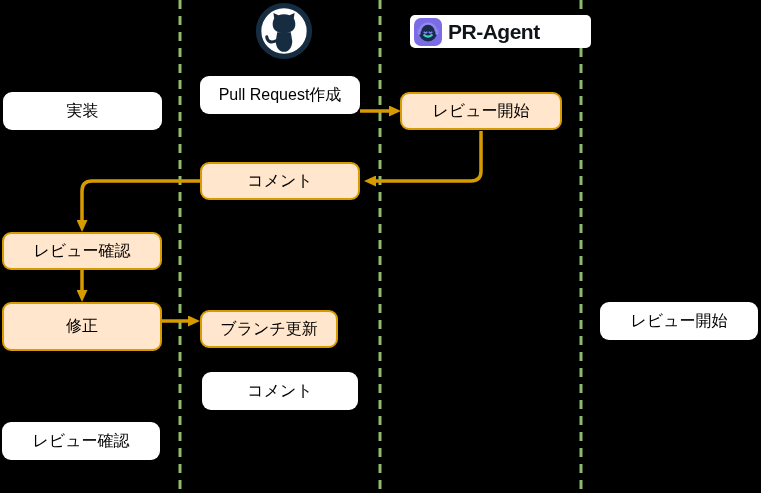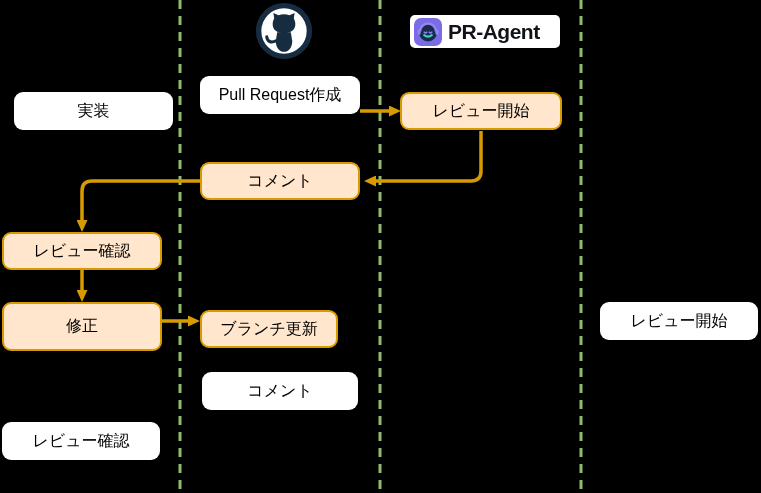--- a/index.html
+++ b/index.html
@@ -20,21 +20,21 @@
     border-radius:9px;
     font-size:16px;
     color:#000;
     white-space:nowrap;
   }
   .node.white{background:#ffffff;border:none;}
   .node.orange{background:#ffe6cc;border:2.5px solid #d79b00;}
   .logo{position:absolute;z-index:3;}
   #github-logo{left:255px;top:2px;width:58px;height:58px;}
   #pr-agent-logo{
-    left:410px;top:15px;width:150px;height:33px;
+    left:410px;top:15px;width:181px;height:33px;
     background:#fff;border-radius:5px;
     display:flex;align-items:center;gap:6px;
     padding:0 4px;box-sizing:border-box;
   }
   #pr-agent-logo .brand-text{
     font-size:21px;font-weight:700;color:#101418;letter-spacing:-0.5px;
   }
   .icon-box{display:flex;align-items:center;justify-content:center;}
 </style>
 </head>
@@ -81,21 +81,21 @@
         <rect x="21.4" y="11.2" width="3" height="5.6" rx="1.5" fill="#9486ef"></rect>
         <path d="M10.2 14.2 q1.3 1.3 2.6 0" fill="none" stroke="#8d7ff0" stroke-width="1.6" stroke-linecap="round"></path>
         <path d="M15.2 14.2 q1.3 1.3 2.6 0" fill="none" stroke="#8d7ff0" stroke-width="1.6" stroke-linecap="round"></path>
         <path d="M10.2 17.2 q3.8 2.8 7.6 0" fill="none" stroke="#39d5c0" stroke-width="2.1" stroke-linecap="round"></path>
       </svg>
     </span>
     <span class="brand-text">PR-Agent</span>
   </div>
 
   <div id="nodes">
-      <div class="node white" style="left: 14px; top: 92px; width: 159px; height: 38px;">実装</div>
+      <div class="node white" style="left: 3px; top: 92px; width: 159px; height: 38px;">実装</div>
       <div class="node white" style="left: 200px; top: 76px; width: 160px; height: 38px;">Pull Request作成</div>
       <div class="node orange" style="left: 400px; top: 92px; width: 162px; height: 38px;">レビュー開始</div>
       <div class="node orange" style="left: 200px; top: 162px; width: 160px; height: 38px;">コメント</div>
       <div class="node orange" style="left: 2px; top: 232px; width: 160px; height: 38px;">レビュー確認</div>
       <div class="node orange" style="left: 2px; top: 302px; width: 160px; height: 49px;">修正</div>
       <div class="node orange" style="left: 200px; top: 302px; width: 138px; height: 38px; margin-top: 8px;">ブランチ更新</div>
       <div class="node white" style="left: 600px; top: 302px; width: 158px; height: 38px;">レビュー開始</div>
       <div class="node white" style="left: 202px; top: 372px; width: 156px; height: 38px;">コメント</div>
       <div class="node white" style="left: 2px; top: 422px; width: 158px; height: 38px;">レビュー確認</div>
     </div>

